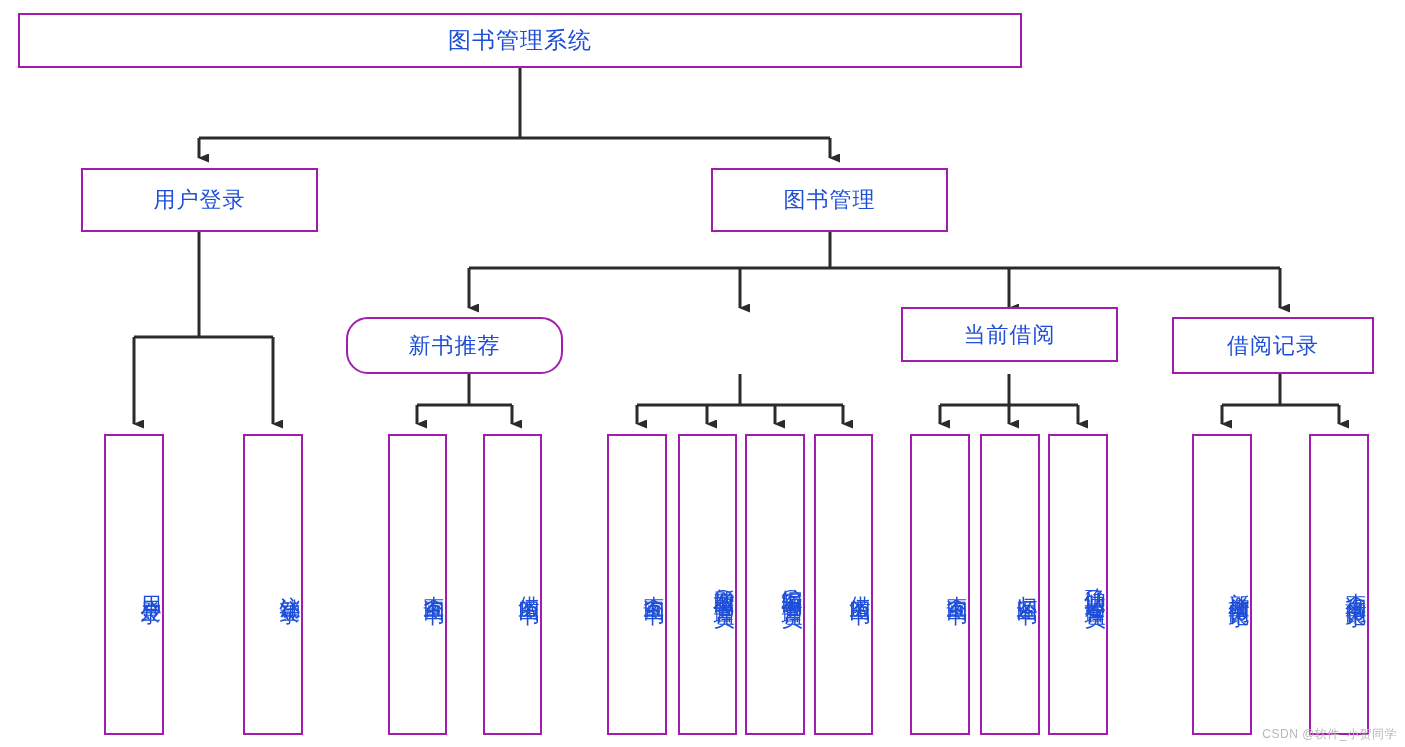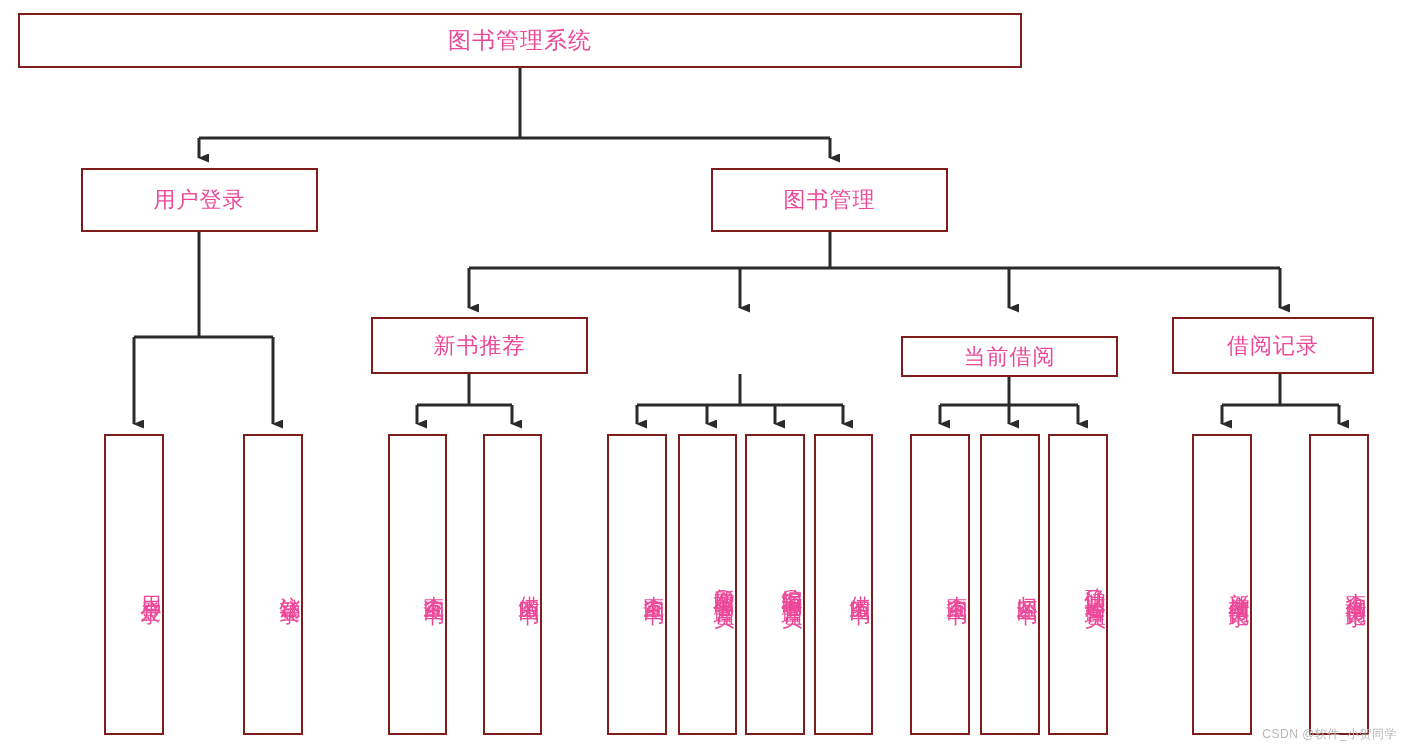--- a/index.html
+++ b/index.html
@@ -17,26 +17,26 @@
   }
   #edge-layer{
     position:absolute;
     left:0;top:0;
     width:1405px;height:747px;
     pointer-events:none;
   }
   .node{
     position:absolute;
     box-sizing:border-box;
-    border:2px solid #7f1d1d;
+    border:2px solid #a21caf;
     background:#ffffff;
     display:flex;
     align-items:center;
     justify-content:center;
-    color:#ec4899;
+    color:#1d4ed8;
   }
   .node-h{
     font-size:22px;
     letter-spacing:1px;
     white-space:nowrap;
   }
   .node-root{
     font-size:23px;
   }
   .node-v{
@@ -119,24 +119,24 @@
       <path d="M1339,405 L1339,424" marker-end="url(#arrowhead)"></path>
     </g>
   </svg>
 
   <div class="node node-h node-root" style="left:18px;top:13px;width:1004px;height:55px;">图书管理系统</div>
 
   <div class="node node-h" style="left:81px;top:168px;width:237px;height:64px;">用户登录</div>
 
   <div class="node node-h" style="left:711px;top:168px;width:237px;height:64px;text-align:center;">图书管理</div>
 
-  <div class="node node-h" style="left:371px;top:317px;width:217px;height:57px;">新书推荐</div>
+  <div class="node node-h" style="left:346px;top:317px;width:217px;height:57px;border-radius:22px;">新书推荐</div>
 
 
-  <div class="node node-h" style="left:901px;top:336px;width:217px;height:41px;">当前借阅</div>
+  <div class="node node-h" style="left:901px;top:307px;width:217px;height:55px;">当前借阅</div>
 
   <div class="node node-h" style="left:1172px;top:317px;width:202px;height:57px;">借阅记录</div>
 
   <div class="node node-v" style="left:104px;top:434px;width:60px;height:301px;">
     <span class="vlabel">用户登录</span>
   </div>
 
   <div class="node node-v" style="left:243px;top:434px;width:60px;height:301px;">
     <span class="vlabel">注销登录</span>
   </div>

